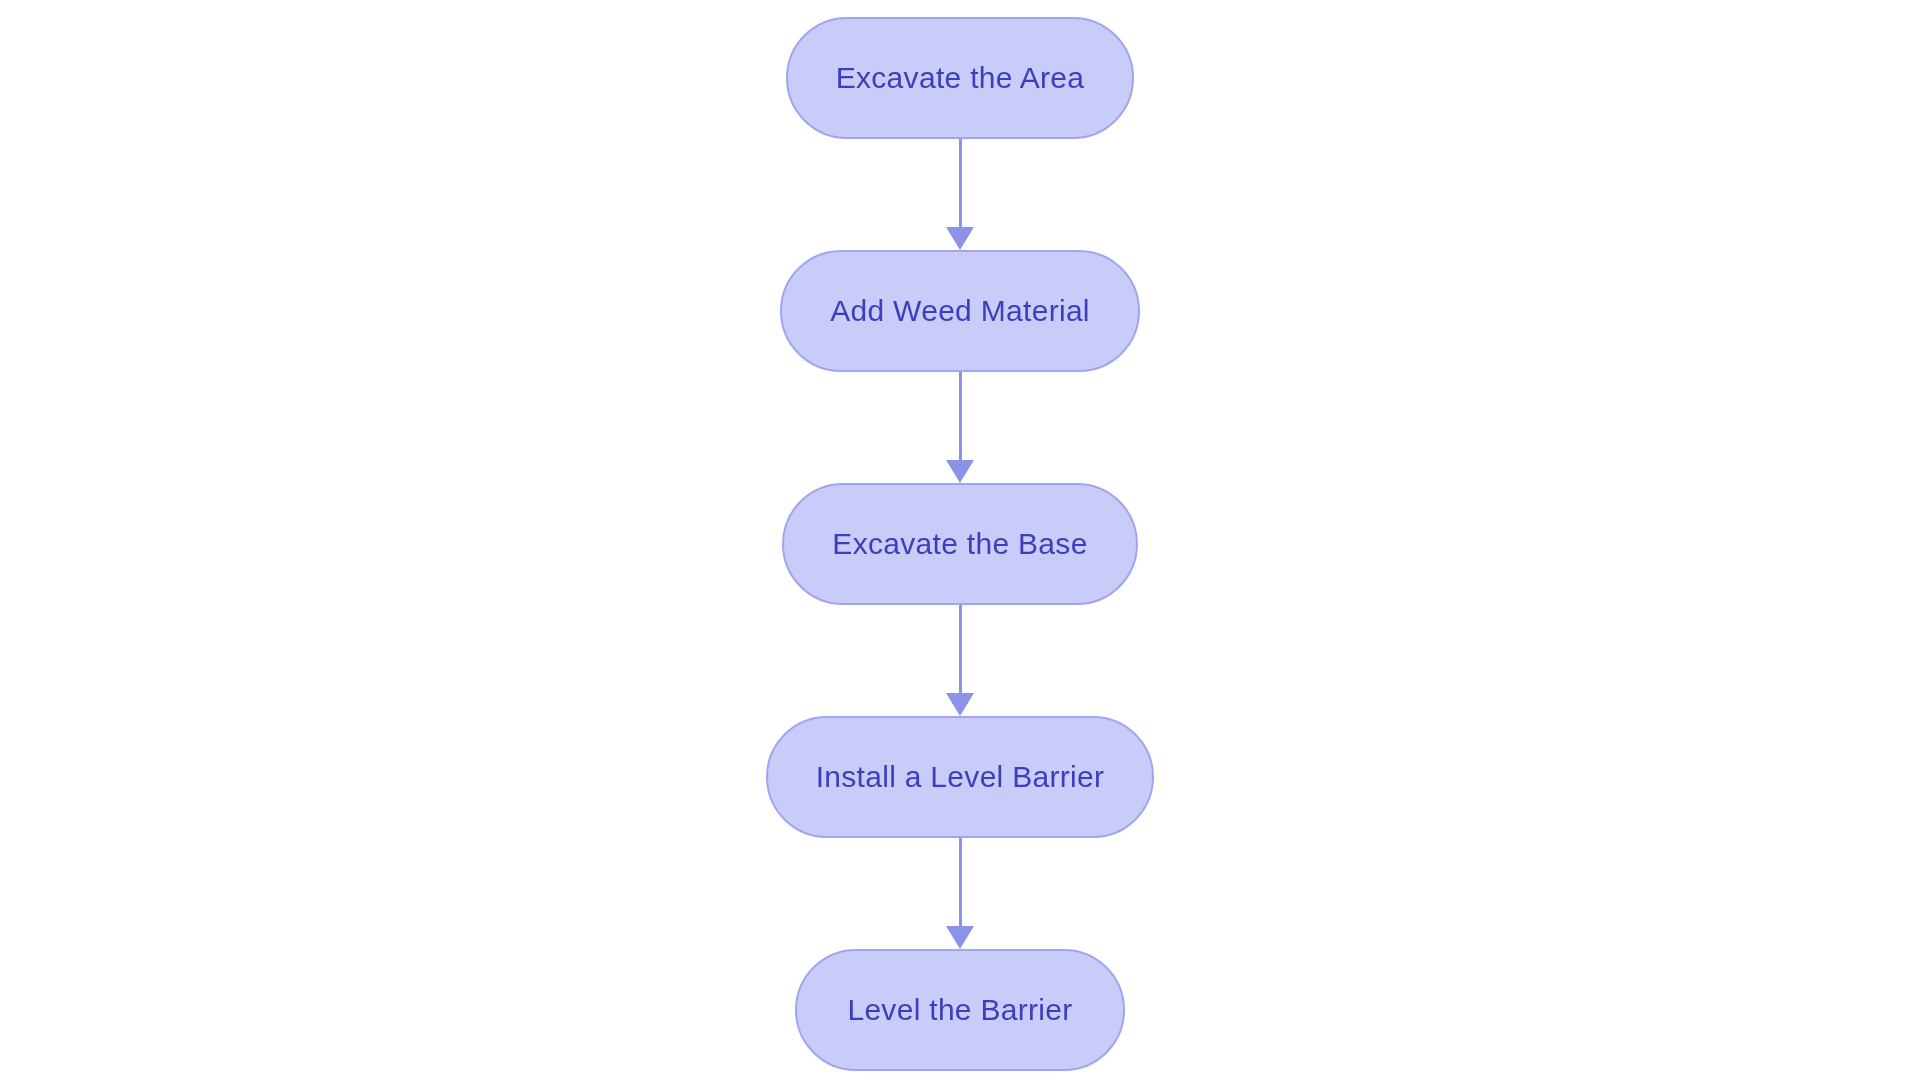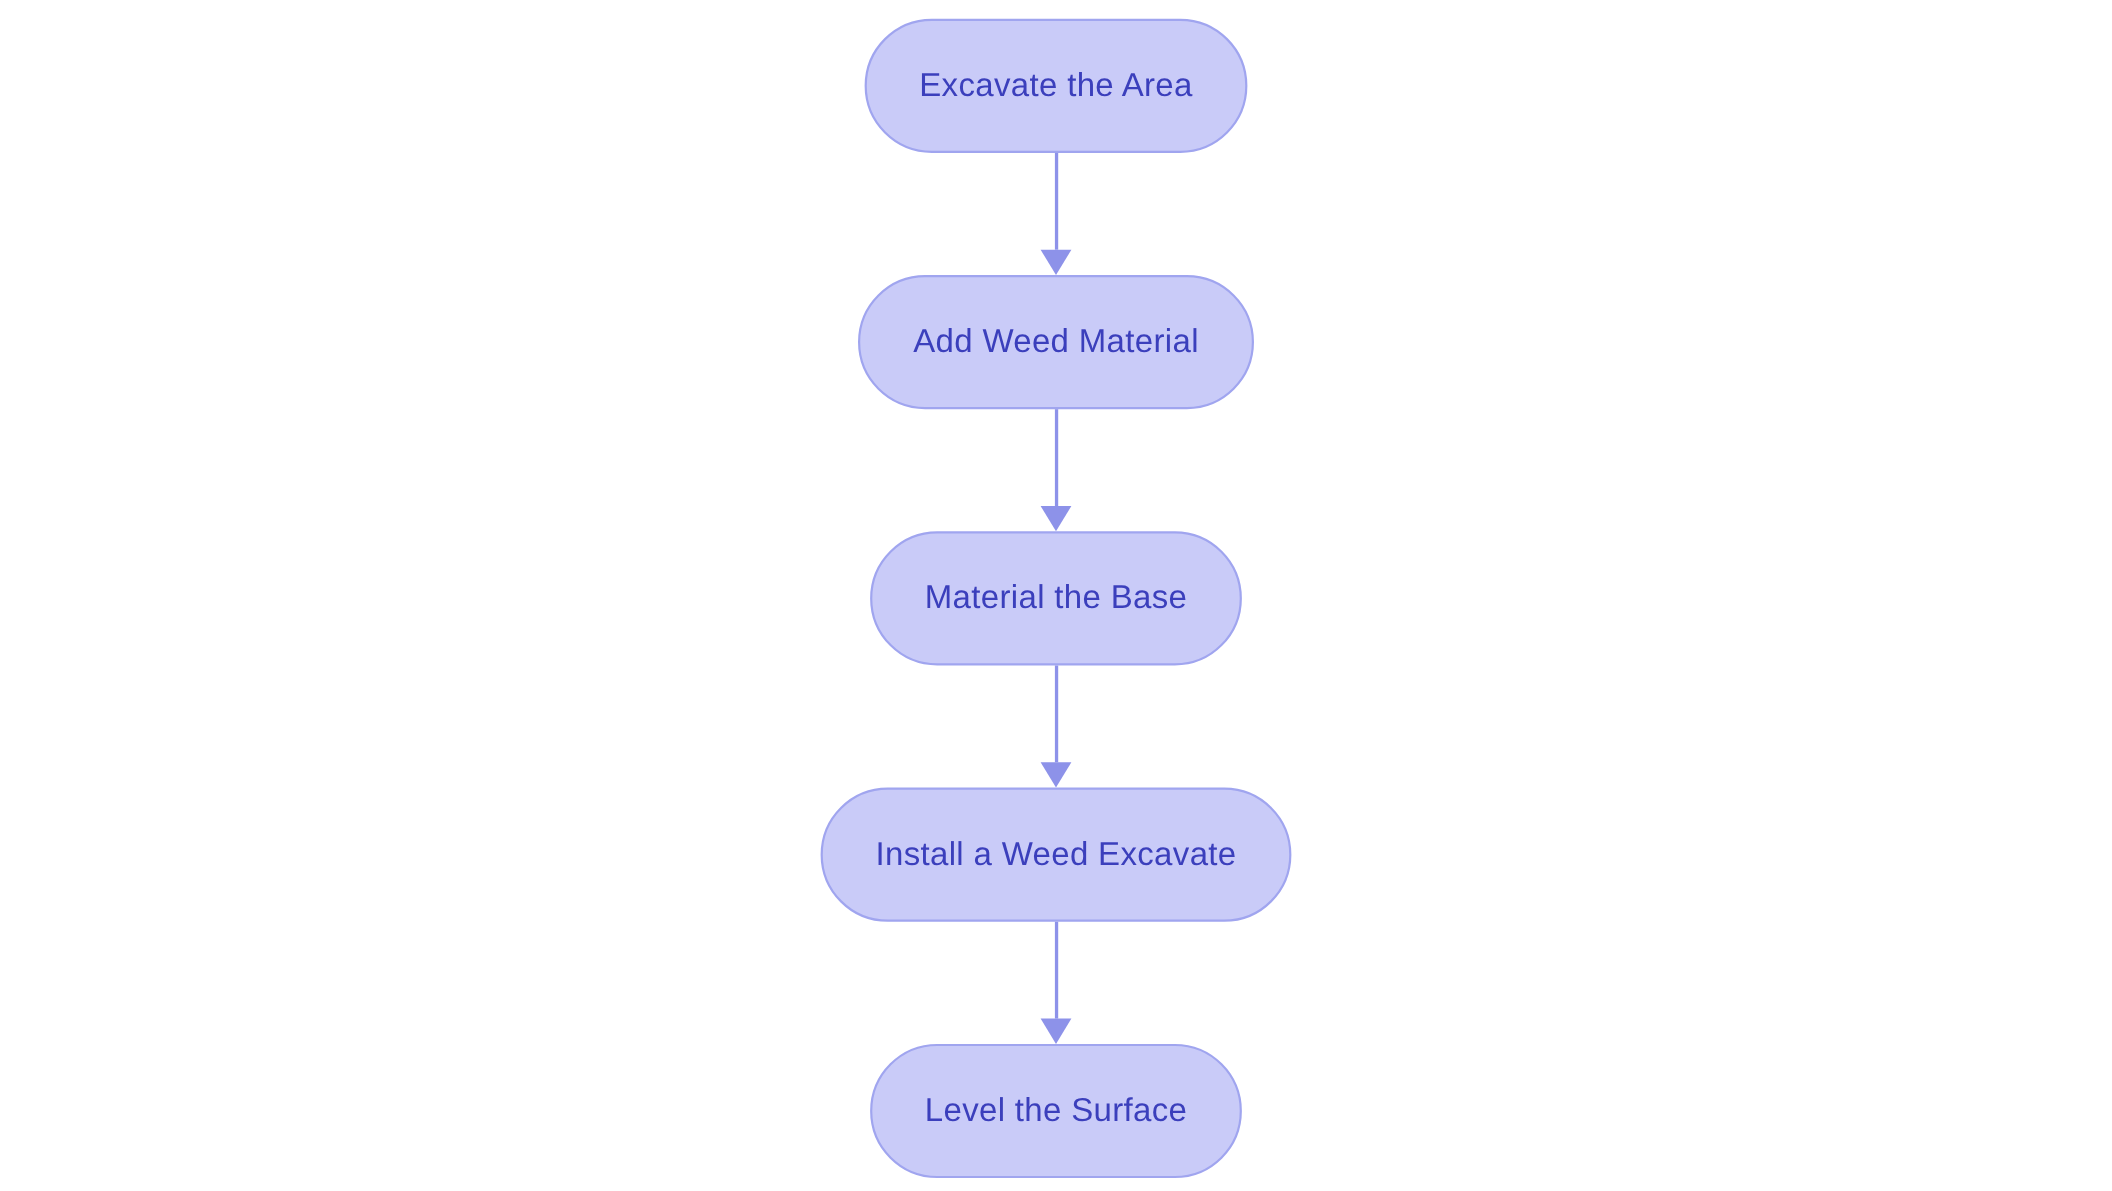--- a/index.html
+++ b/index.html
@@ -77,35 +77,35 @@
     <div class="node">
       <span>Add Weed Material</span>
     </div>
 
     <div class="connector">
       <div class="line"></div>
       <div class="head"></div>
     </div>
 
     <div class="node">
-      <span>Material the Base</span>
+      <span>Excavate the Base</span>
     </div>
 
     <div class="connector">
       <div class="line"></div>
       <div class="head"></div>
     </div>
 
     <div class="node">
-      <span>Install a Weed Excavate</span>
+      <span>Install a Level Barrier</span>
     </div>
 
     <div class="connector">
       <div class="line"></div>
       <div class="head"></div>
     </div>
 
     <div class="node">
-      <span>Level the Surface</span>
+      <span>Level the Barrier</span>
     </div>
 
   </div>
 </div>
 
 </body></html>

